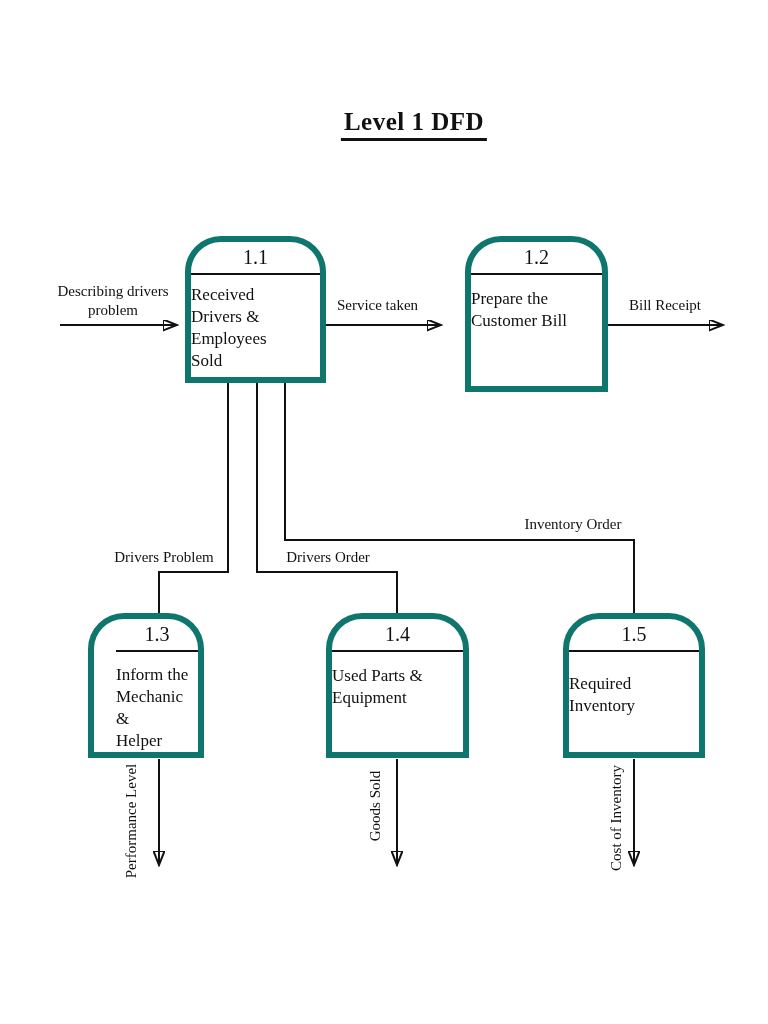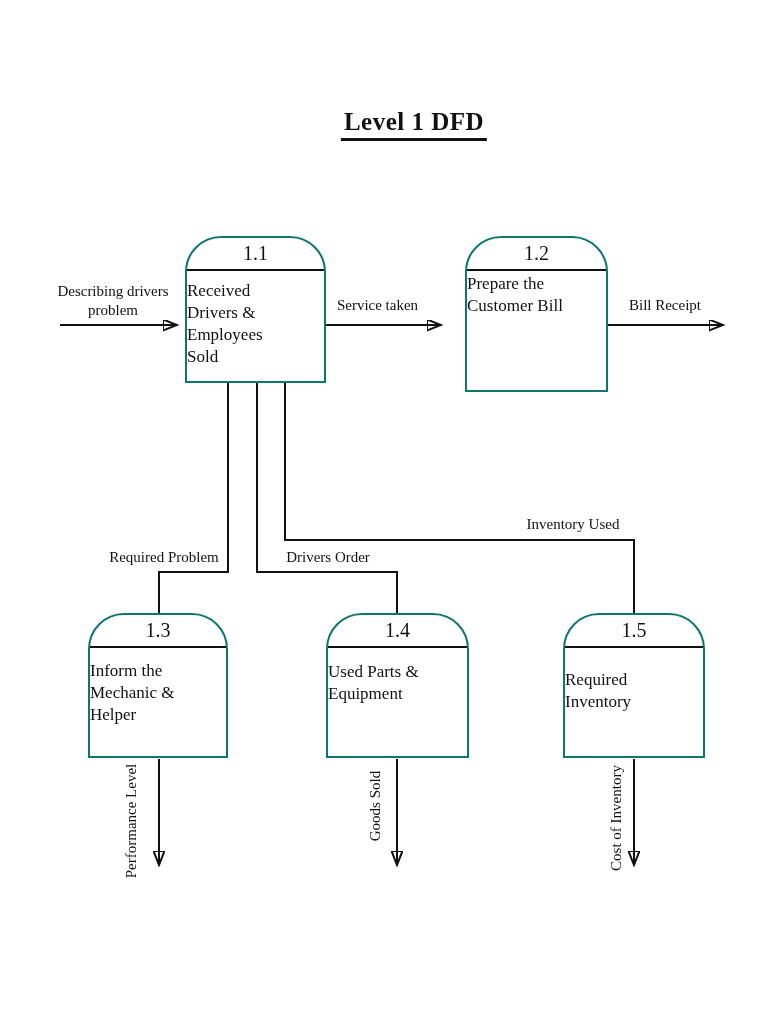--- a/index.html
+++ b/index.html
@@ -27,43 +27,43 @@
   }
   svg.connector-layer { position: absolute; left: 0; top: 0; }
   svg.connector-layer path, svg.connector-layer line {
     fill: none;
     stroke: #111;
     stroke-width: 2;
   }
   .process {
     position: absolute;
     box-sizing: border-box;
-    border: 2px solid #0f766e;
+    border: 6px solid #0f766e;
     border-radius: 36px 36px 0 0;
     background: #fff;
   }
   .process-header {
     height: 31px;
     border-bottom: 2px solid #111;
     text-align: center;
     font-size: 20px;
     line-height: 31px;
   }
   .process-body {
     font-size: 17px;
     line-height: 22px;
   }
   .process-body span { display: block; }
   .p11 { left: 173px; top: 236px; width: 141px; height: 147px; }
   .p12 { left: 453px; top: 236px; width: 143px; height: 156px; }
-  .p13 { left: 76px;  top: 613px; width: 140px; height: 145px; }
+  .p13 { left: 76px;  top: 613px; width: 116px; height: 145px; padding-left: 22px; }
   .p14 { left: 314px; top: 613px; width: 143px; height: 145px; }
   .p15 { left: 551px; top: 613px; width: 142px; height: 145px; }
   .p11 .process-body { padding-top: 9px; }
-  .p12 .process-body { padding-top: 2px; }
+  .p12 .process-body { padding-top: 13px; }
   .p13 .process-body { padding-top: 12px; }
   .p14 .process-body { padding-top: 13px; }
   .p15 .process-body { padding-top: 21px; }
   .flow-label {
     position: absolute;
     font-size: 15px;
     line-height: 19px;
     text-align: center;
   }
   .flow-label span { display: block; }
@@ -149,21 +149,21 @@
       <span>Inventory</span>
     </div>
   </div>
 
   <div class="flow-label" id="lbl-describing">
     <span>Describing drivers</span>
     <span>problem</span>
   </div>
   <div class="flow-label" id="lbl-service">Service taken</div>
   <div class="flow-label" id="lbl-bill">Bill Receipt</div>
-  <div class="flow-label" id="lbl-drivers-problem">Required Problem</div>
+  <div class="flow-label" id="lbl-drivers-problem">Drivers Problem</div>
   <div class="flow-label" id="lbl-drivers-order">Drivers Order</div>
-  <div class="flow-label" id="lbl-inventory">Inventory Used</div>
+  <div class="flow-label" id="lbl-inventory">Inventory Order</div>
 
   <div class="vlabel" id="lbl-performance">Performance Level</div>
   <div class="vlabel" id="lbl-goods">Goods Sold</div>
   <div class="vlabel" id="lbl-cost">Cost of Inventory</div>
 
 </div>
 
 </body></html>

